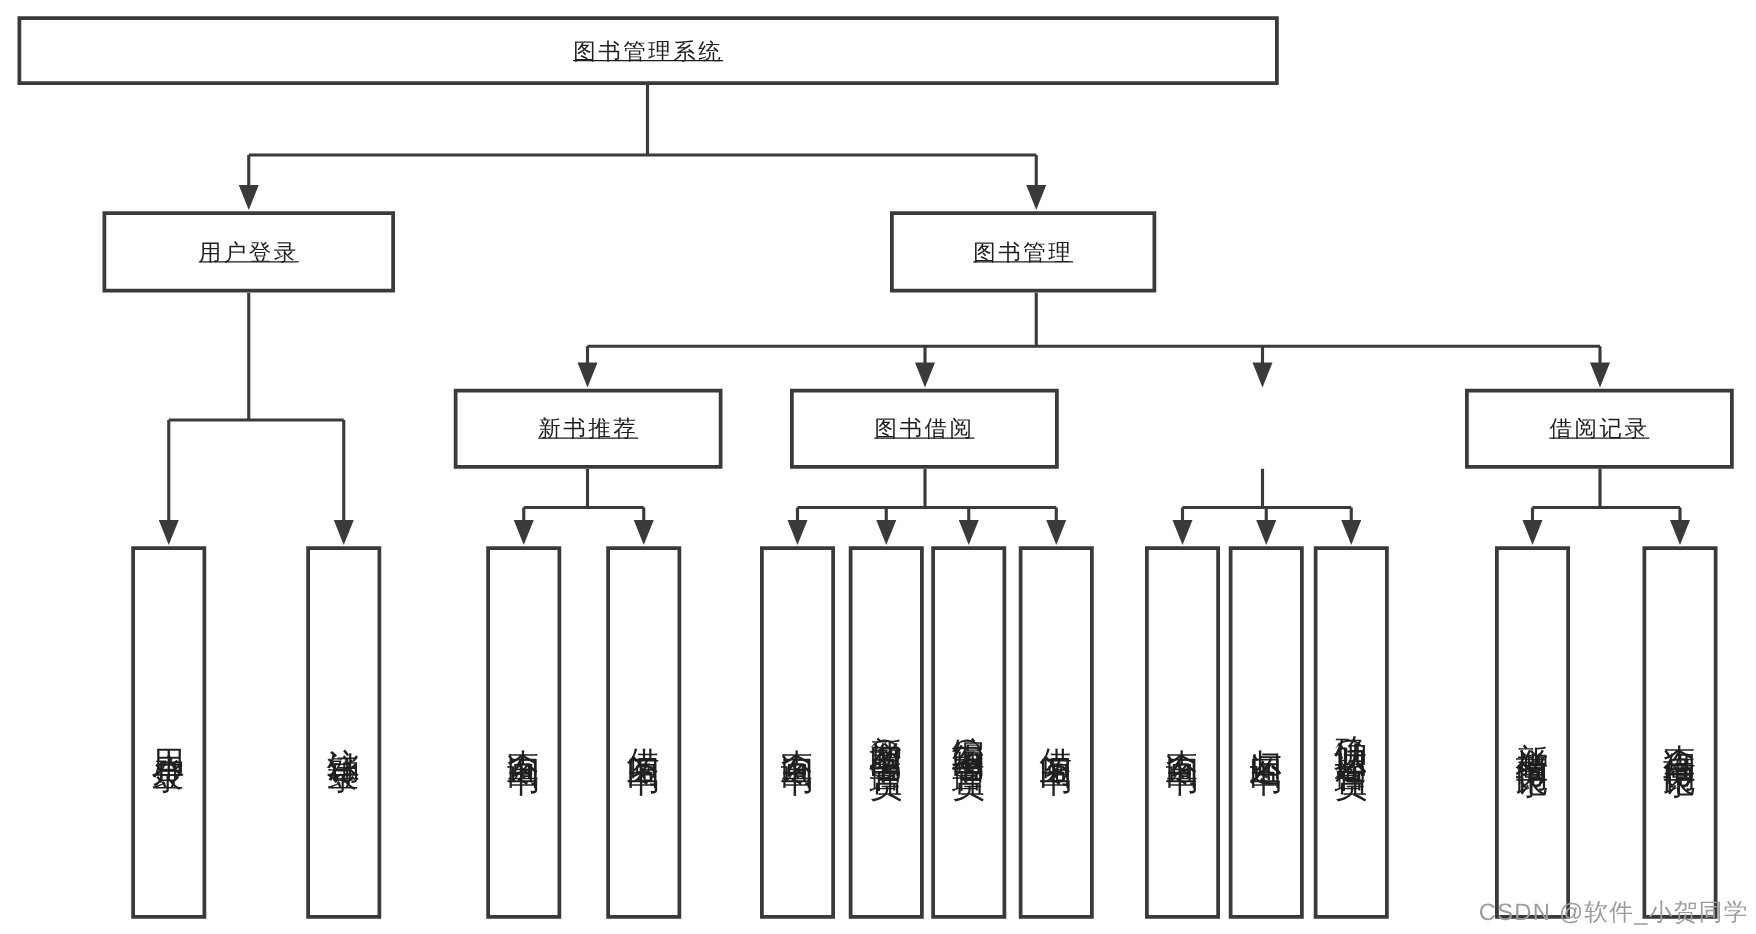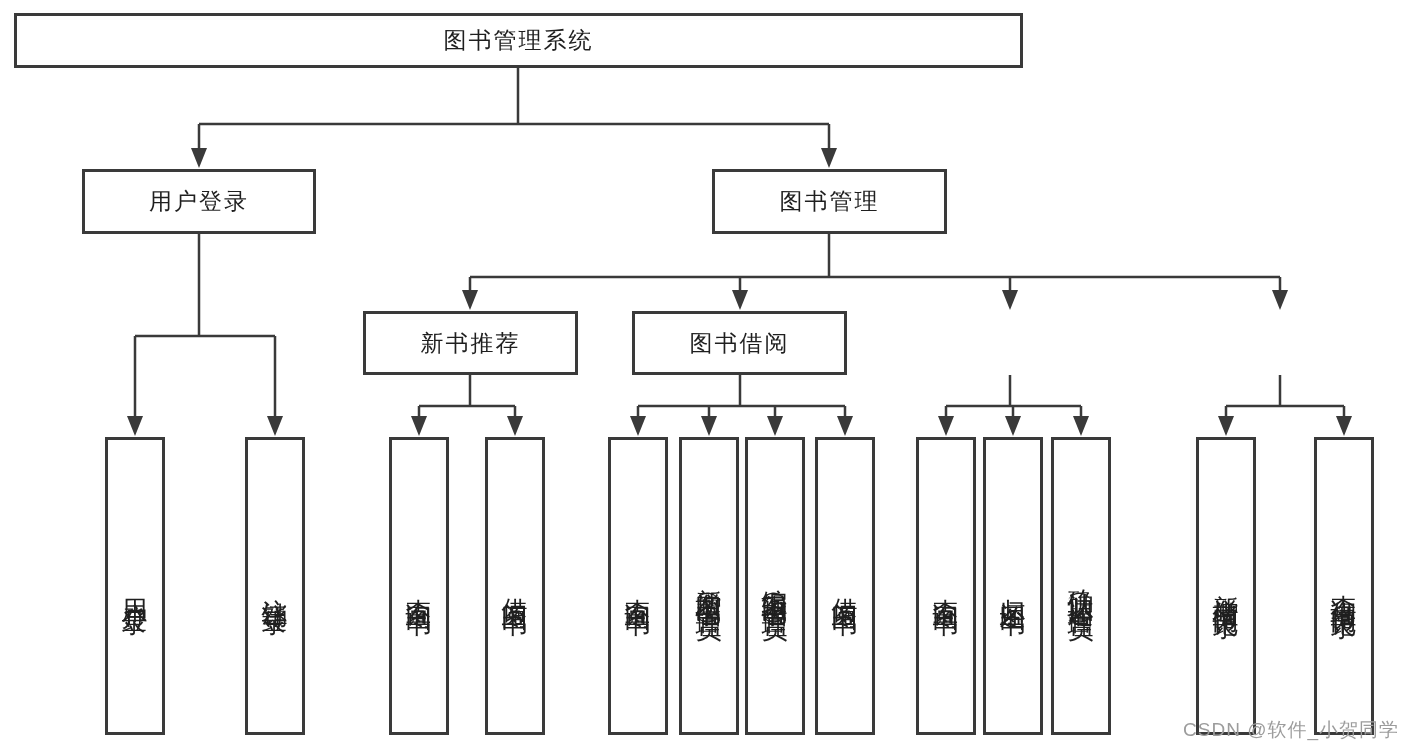--- a/index.html
+++ b/index.html
@@ -30,21 +30,21 @@
     position: absolute;
     box-sizing: border-box;
     border: 3px solid var(--line);
     background: var(--background);
     color: var(--text);
     display: flex;
     align-items: center;
     justify-content: center;
     text-align: center;
   }
-  .node.h { font-size: 23px; letter-spacing: 2px; }
+  .node.h { font-size: 18px; letter-spacing: 2px; text-decoration: underline; }
   .node.root { left: 14px; top: 13px; width: 1009px; height: 55px; }
   .node.l2 { top: 169px; height: 65px; }
   .node.l3 { top: 311px; width: 215px; height: 64px; }
   .node.leaf {
     top: 437px; width: 60px; height: 298px;
     font-size: 26px;
     writing-mode: vertical-rl;
     text-orientation: mixed;
     letter-spacing: 4px;
     line-height: 1;
@@ -104,24 +104,25 @@
     <g>
       <path d="M1280 375 V406 M1226 406 H1344 M1226 406 V420 M1344 406 V420"></path>
       <polygon points="1218,416 1234,416 1226,436"></polygon>
       <polygon points="1336,416 1352,416 1344,436"></polygon>
     </g>
   </svg>
 
   <div class="node h root">图书管理系统</div>
 
   <div class="node h l2" style="left:82px; width:234px;">用户登录</div>
-  <div class="node h l2" style="left:712px; width:235px;">图书管理</div>
+  <div class="node h l2" style="left:712px; width:213px;">图书管理</div>
 
   <div class="node h l3" style="left:632px;">图书借阅</div>
   <div class="node h l3" style="left:363px;">新书推荐</div>
+  <div class="node h l3" style="left:1172px;">借阅记录</div>
 
   <div class="node leaf" style="left:105px;">用户登录</div>
   <div class="node leaf" style="left:245px;">注销登录</div>
 
   <div class="node leaf" style="left:389px;">查询图书</div>
   <div class="node leaf" style="left:485px;">借阅图书</div>
 
   <div class="node leaf" style="left:608px;">查询图书</div>
   <div class="node leaf" style="left:679px;">新增图书（管理员）</div>
   <div class="node leaf" style="left:745px;">编辑图书（管理员）</div>

